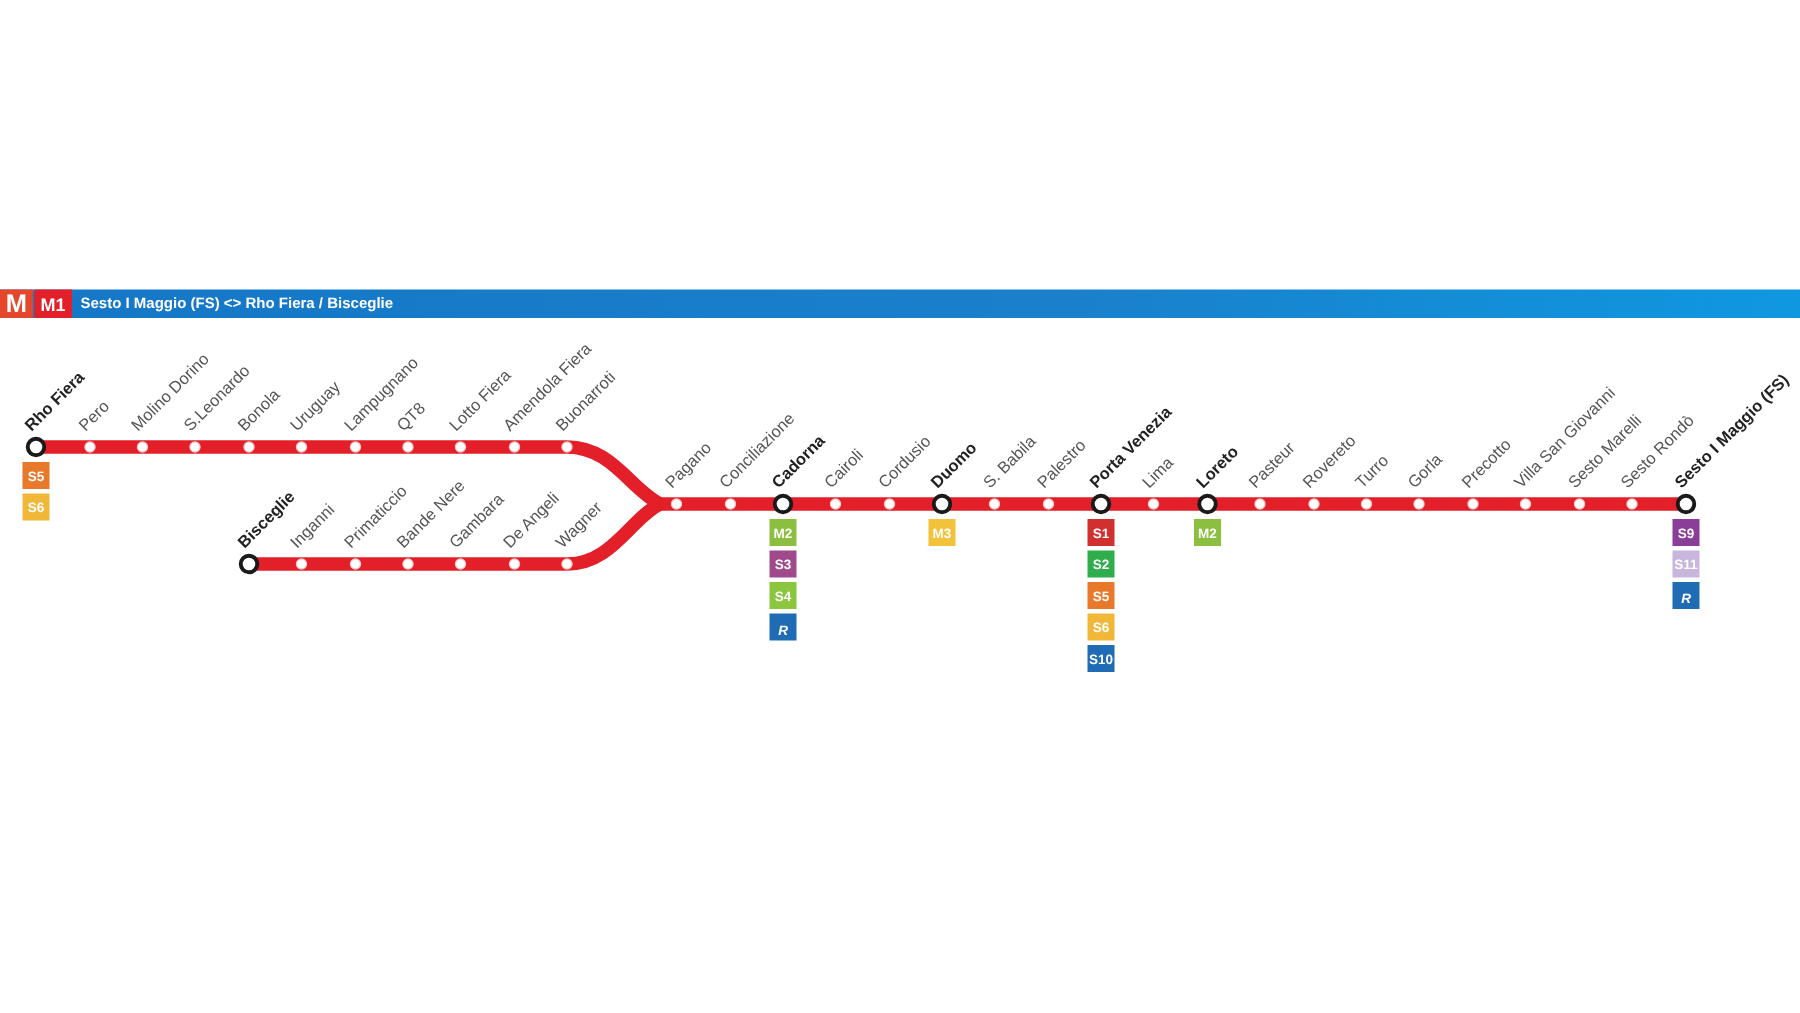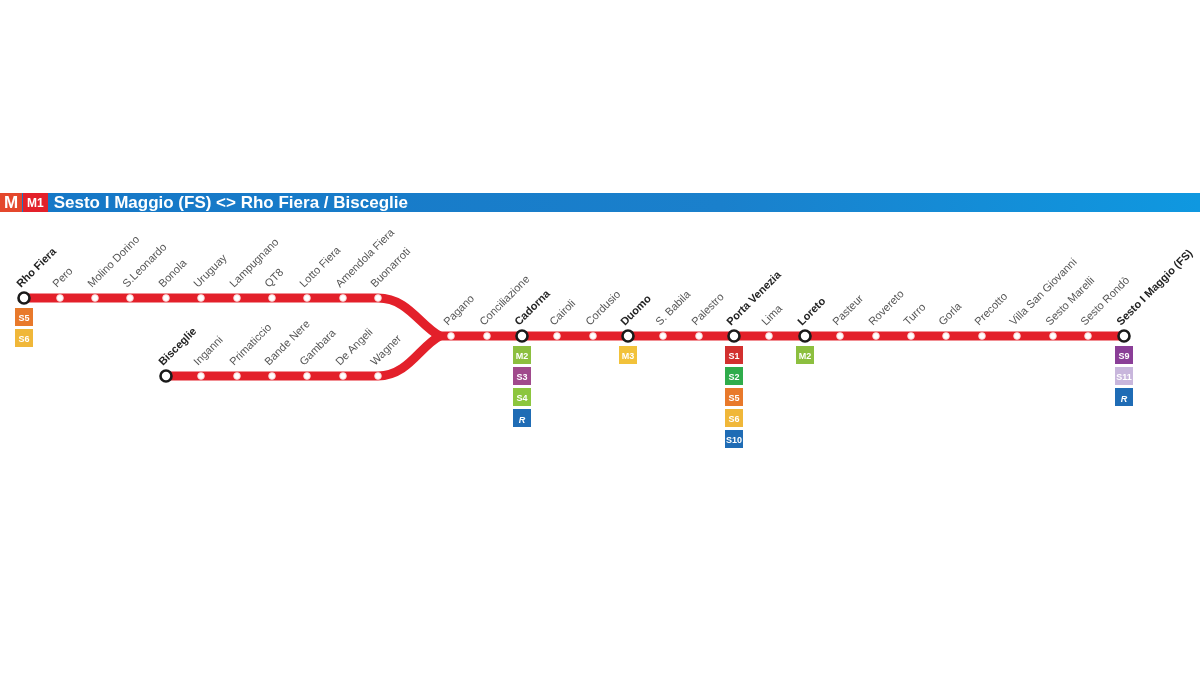--- a/index.html
+++ b/index.html
@@ -3,21 +3,21 @@
 <meta charset="utf-8">
 <style>
   html, body { margin: 0; padding: 0; background: #ffffff; }
   body { width: 1200px; height: 675px; position: relative; overflow: hidden; font-family: "DejaVu Sans", sans-serif; }
   .header-bar { position: absolute; left: 0; top: 193px; width: 1200px; height: 19px;
     background: linear-gradient(90deg, #1577c6 0%, #1a80cc 60%, #0f98e0 100%); display: flex; align-items: center; }
   .logo-m { width: 22px; height: 19px; background: #e4472c; color: #fff; font-weight: bold; font-size: 17px;
     display: flex; align-items: center; justify-content: center; font-family: "Liberation Sans", sans-serif; }
   .line-badge { height: 19px; padding: 0 4px; background: #e3202a; color: #fff; font-weight: bold; font-size: 12px;
     display: flex; align-items: center; margin-left: 1px; font-family: "Liberation Sans", sans-serif; }
-  .route-title { color: #fff; font-weight: bold; font-size: 17px; margin-left: 6px; font-family: "Liberation Sans", sans-serif; }
+  .route-title { color: #fff; font-weight: bold; font-size: 10px; margin-left: 6px; font-family: "Liberation Sans", sans-serif; }
   svg { position: absolute; left: 0; top: 0; }
   .st-label { font-family: "Liberation Sans", sans-serif; font-size: 11px; fill: #555; }
   .st-label.major { fill: #222; font-weight: bold; }
   .badge-text { font-family: "Liberation Sans", sans-serif; font-size: 9px; font-weight: bold; fill: #fff; }
 </style>
 </head>
 <body>
 
 <div class="header-bar">
   <div class="logo-m">M</div>

